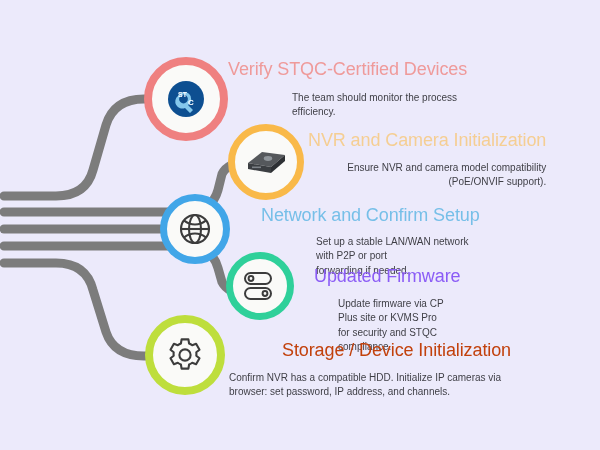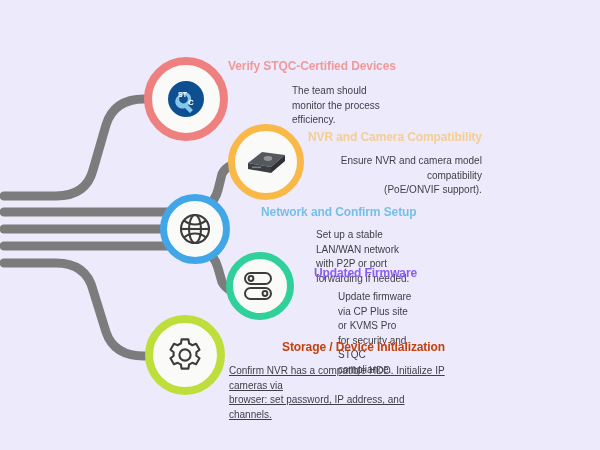--- a/index.html
+++ b/index.html
@@ -38,22 +38,22 @@
     align-items: center;
     justify-content: center;
   }
   .step-icon {
     display: block;
   }
   .step-text {
     position: absolute;
   }
   .step-title {
-    font-size: 12px;
-    font-weight: bold;
+    font-size: 18px;
+    font-weight: normal;
     letter-spacing: -0.1px;
     white-space: nowrap;
     margin: 0;
     line-height: 1.1;
   }
   .step-body {
     font-size: 10px;
     color: #3f3f46;
     line-height: 1.45;
     margin: 0;
@@ -115,21 +115,21 @@
     <div class="step-badge" style="border-color: rgb(249, 185, 73); background: rgb(250, 250, 248);">
       <svg class="step-icon" width="44" height="34" viewBox="0 0 44 34">
         <polygon points="4,18 18,7 41,10 27,22" fill="#55585c"></polygon>
         <polygon points="4,18 27,22 27,28 4,24" fill="#3b3e42"></polygon>
         <polygon points="27,22 41,10 41,16 27,28" fill="#2d3034"></polygon>
         <ellipse cx="24" cy="13.5" rx="4.2" ry="2.4" fill="#9aa0a6" opacity="0.85"></ellipse>
         <rect x="8" y="21.5" width="9" height="1.6" fill="#9aa0a6" opacity="0.7"></rect>
       </svg>
     </div>
     <div class="step-text">
-      <p class="step-title" style="color: rgb(245, 206, 147);">NVR and Camera Compatibility</p>
+      <p class="step-title" style="color: rgb(245, 206, 147);">NVR and Camera Initialization</p>
       <p class="step-body" style="color: rgb(63, 63, 70); text-align: right;">Ensure NVR and camera model compatibility
 (PoE/ONVIF support).</p>
     </div>
   </div>
 
   <div class="step s2">
     <div class="step-badge" style="border-color: rgb(65, 166, 232); background: rgb(250, 250, 248);">
       <svg class="step-icon" width="36" height="36" viewBox="0 0 36 36" fill="none" stroke="#3c3c3c" stroke-width="2.1">
         <circle cx="18" cy="18" r="14"></circle>
         <ellipse cx="18" cy="18" rx="6" ry="14"></ellipse>
@@ -163,18 +163,18 @@
 
   <div class="step s4">
     <div class="step-badge" style="border-color: rgb(190, 222, 60); background: rgb(250, 250, 248);">
       <svg class="step-icon" width="40" height="40" viewBox="0 0 40 40" fill="none" stroke="#3c3c3c" stroke-width="2.1" stroke-linejoin="round">
         <path d="M16.6 4.4 h6.8 l0.7 4.1 a12 12 0 0 1 3.1 1.8 l3.9-1.5 3.4 5.9 -3.2 2.6 a12 12 0 0 1 0 3.4 l3.2 2.6 -3.4 5.9 -3.9-1.5 a12 12 0 0 1 -3.1 1.8 l-0.7 4.1 h-6.8 l-0.7-4.1 a12 12 0 0 1 -3.1-1.8 l-3.9 1.5 -3.4-5.9 3.2-2.6 a12 12 0 0 1 0-3.4 l-3.2-2.6 3.4-5.9 3.9 1.5 a12 12 0 0 1 3.1-1.8 z"></path>
         <circle cx="20" cy="20" r="5.6"></circle>
       </svg>
     </div>
     <div class="step-text">
       <p class="step-title" style="color: #c2410c; margin-left: 44px;">Storage / Device Initialization</p>
-      <p class="step-body" style="color: rgb(63, 63, 70); text-decoration: underline;">Confirm NVR has a compatible HDD. Initialize IP cameras via
+      <p class="step-body" style="color: rgb(63, 63, 70);">Confirm NVR has a compatible HDD. Initialize IP cameras via
 browser: set password, IP address, and channels.</p>
     </div>
   </div>
 
 </div>
 
 </body></html>

